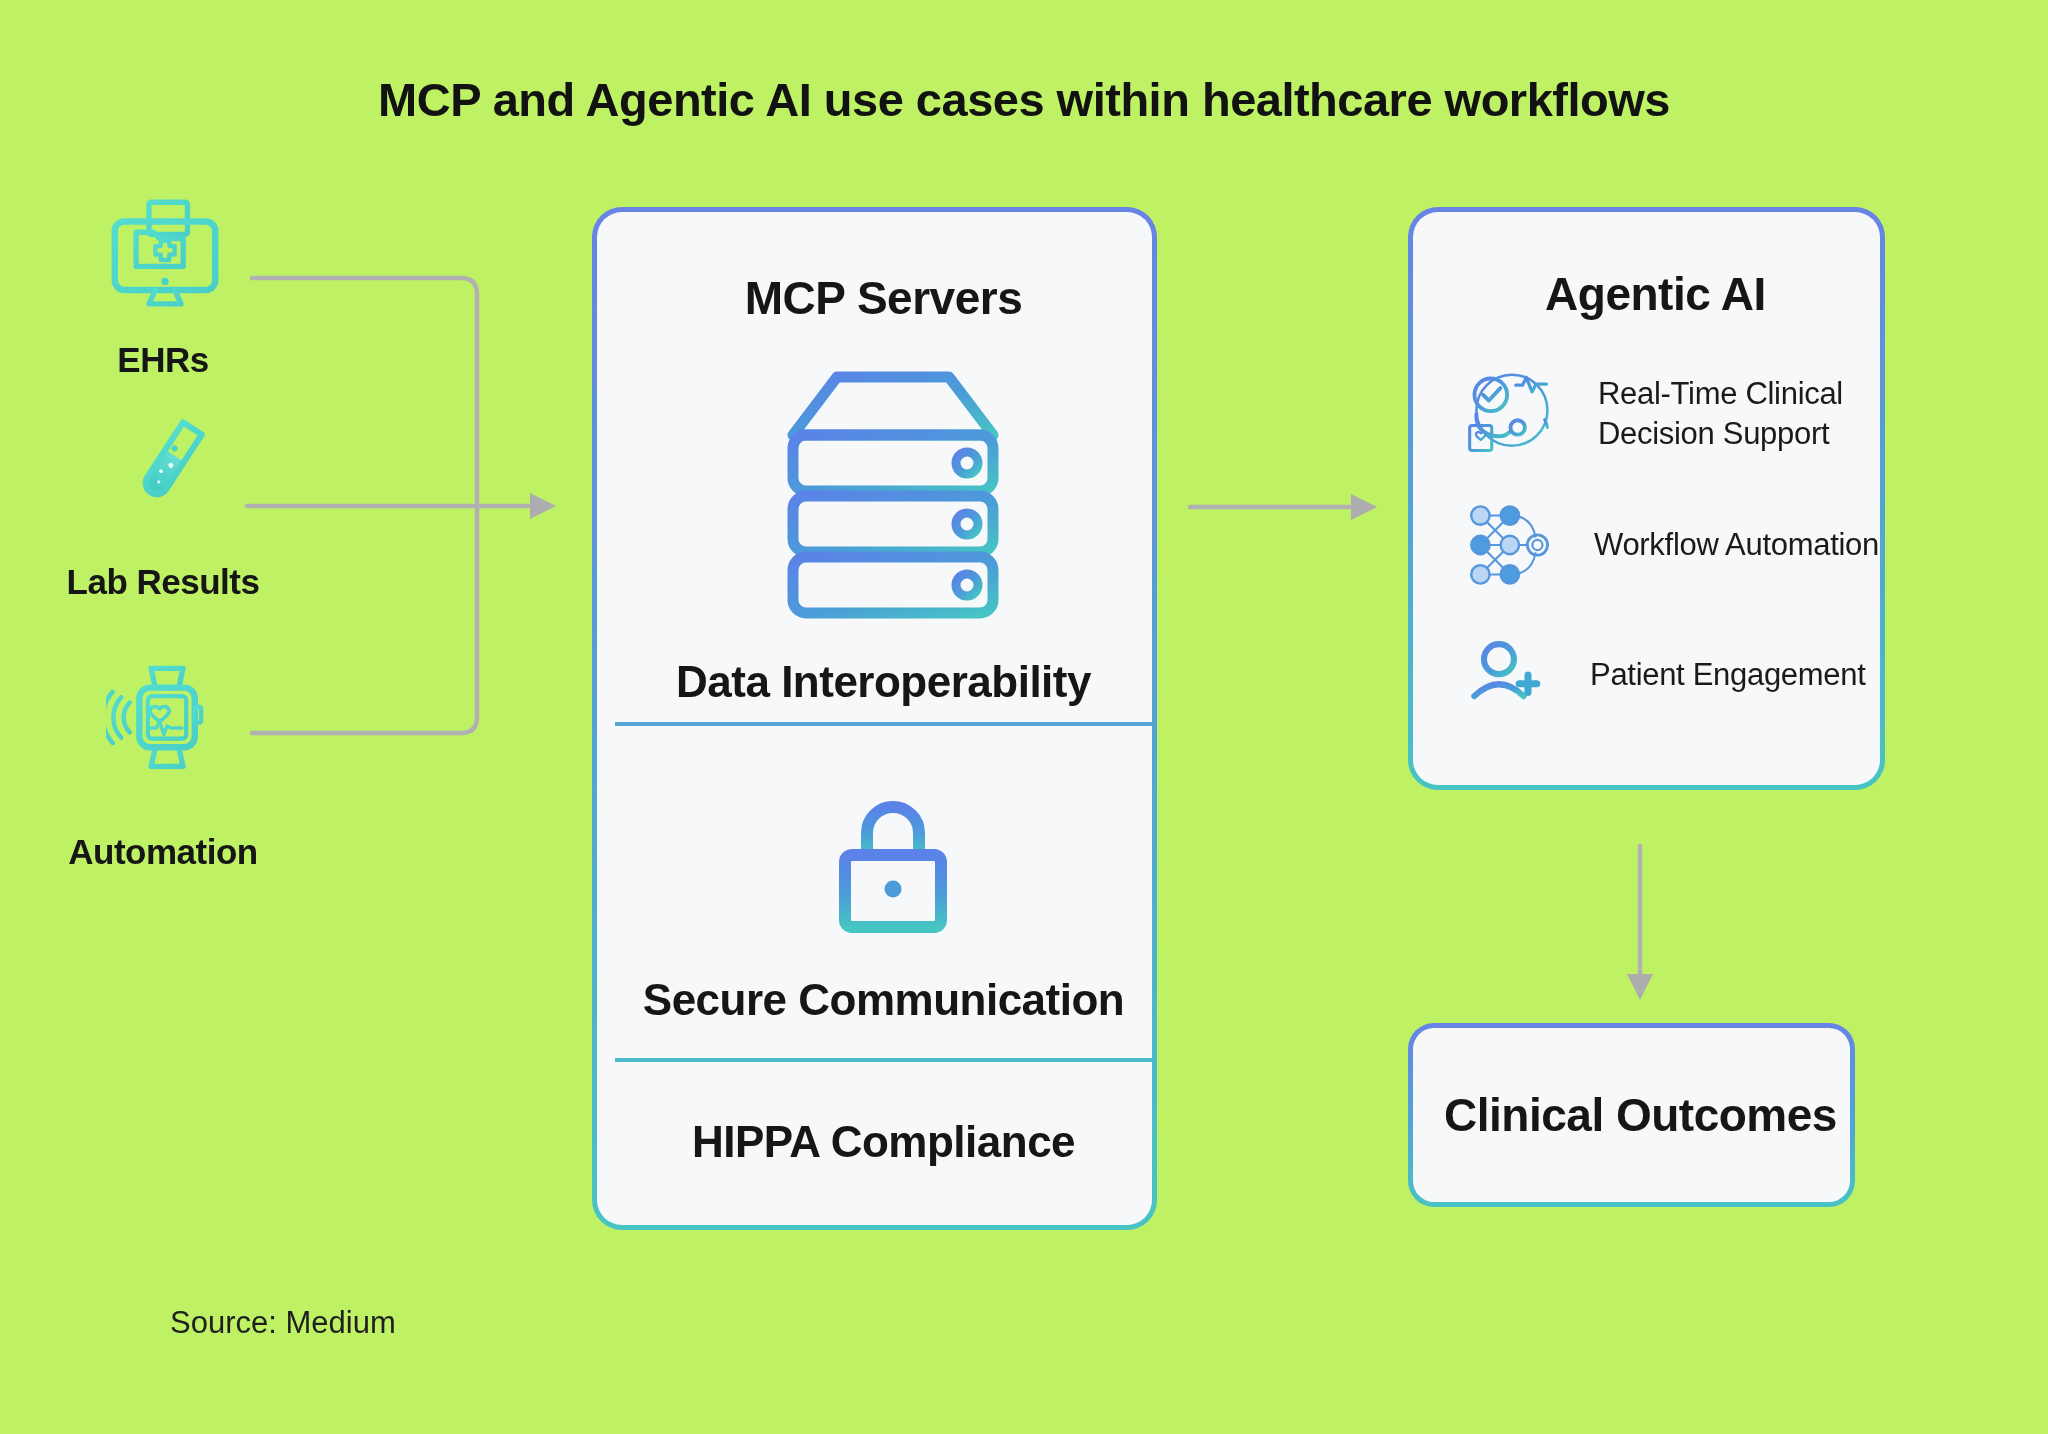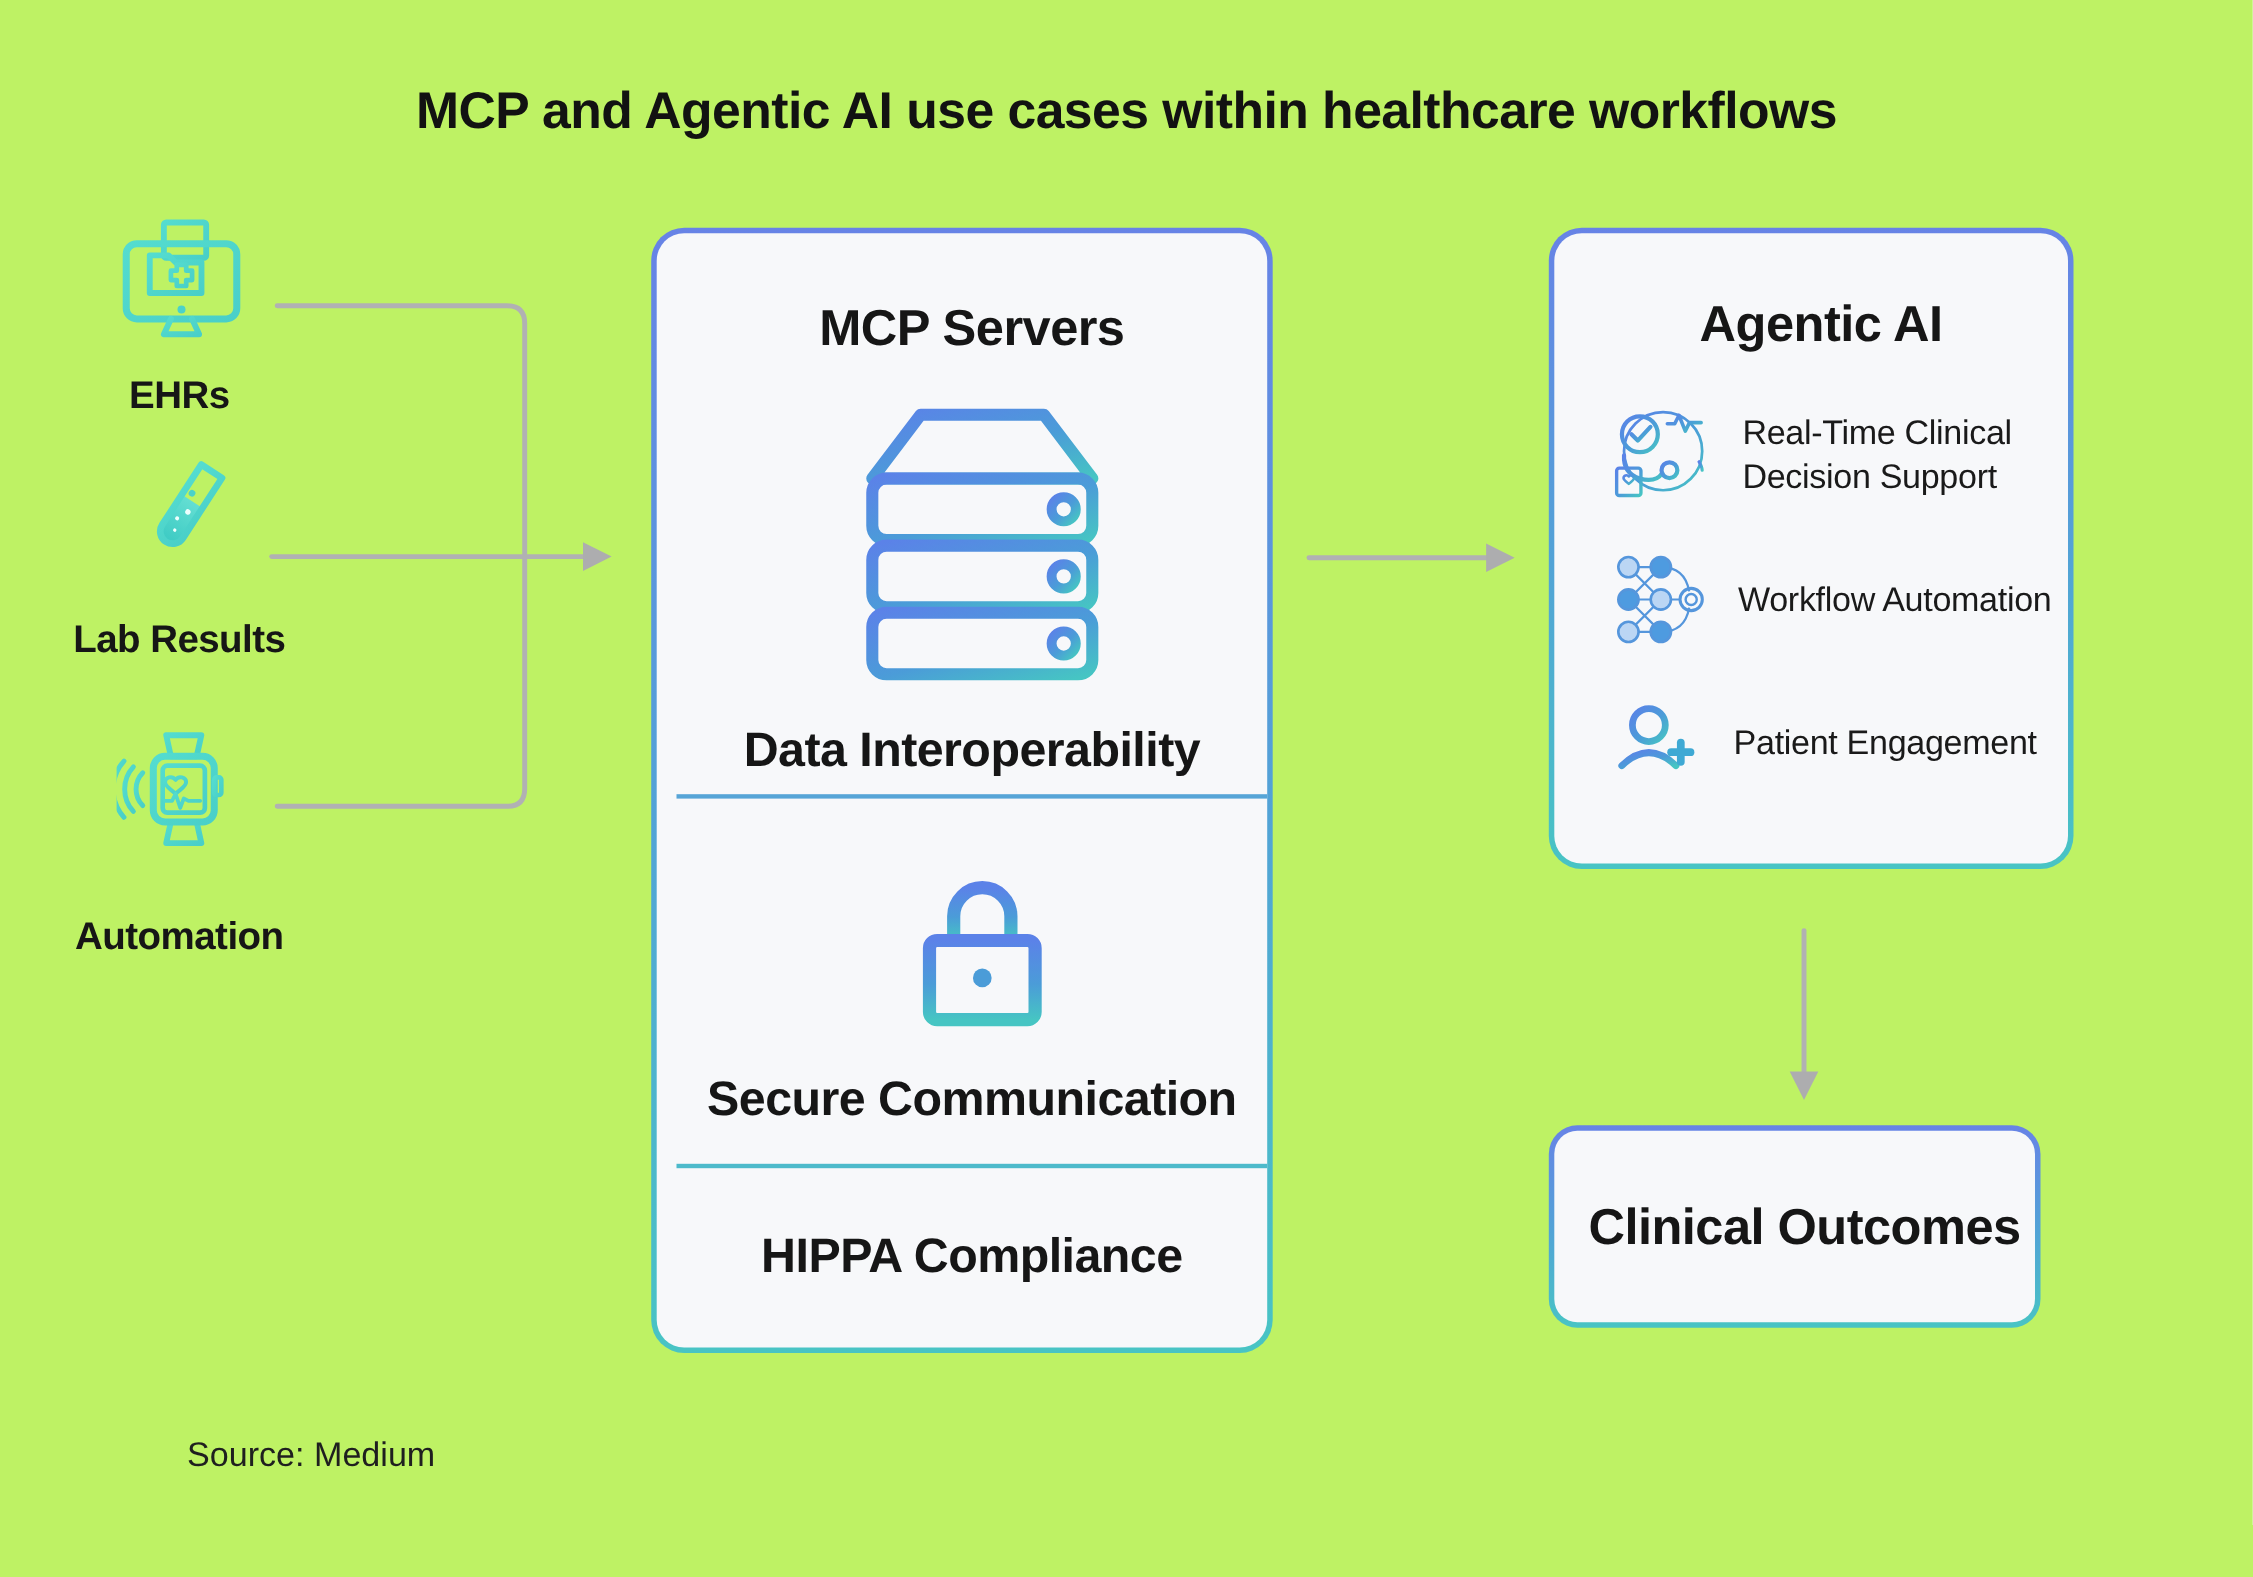--- a/index.html
+++ b/index.html
@@ -22,21 +22,21 @@
     background:linear-gradient(180deg,#6783e6 0%,#52a3d6 52%,#48c4c4 100%);}
   .gbox-inner{position:absolute;inset:5px;border-radius:25px;background:#f7f8fa;}
   .gbox-content{position:absolute;inset:0;margin-left:18px;}
   .center-text{position:absolute;left:0;width:100%;text-align:center;letter-spacing:-0.5px;}
   .box-title{font-size:46px;font-weight:700;}
   .section-label{font-size:44px;font-weight:700;}
   .divider{position:absolute;left:5px;right:5px;height:4px;}
   .divider1{background:#57a5d7;}
   .divider2{background:#4dbacb;}
   
-  .ai-row{position:absolute;left:36px;display:flex;align-items:center;gap:26px;}
+  .ai-row{position:absolute;left:36px;display:flex;align-items:center;gap:40px;}
   .ai-row-text{font-size:31px;line-height:1.28;letter-spacing:-0.3px;color:#1a1a1a;}
   .outcome-box-label{font-size:46px;font-weight:700;letter-spacing:-0.5px;}
   .source-note{position:absolute;left:170px;top:1305px;font-size:31px;color:#1f1f1f;}
   svg{display:block;}
 </style>
 </head>
 <body>
 
 <div class="canvas">
 

